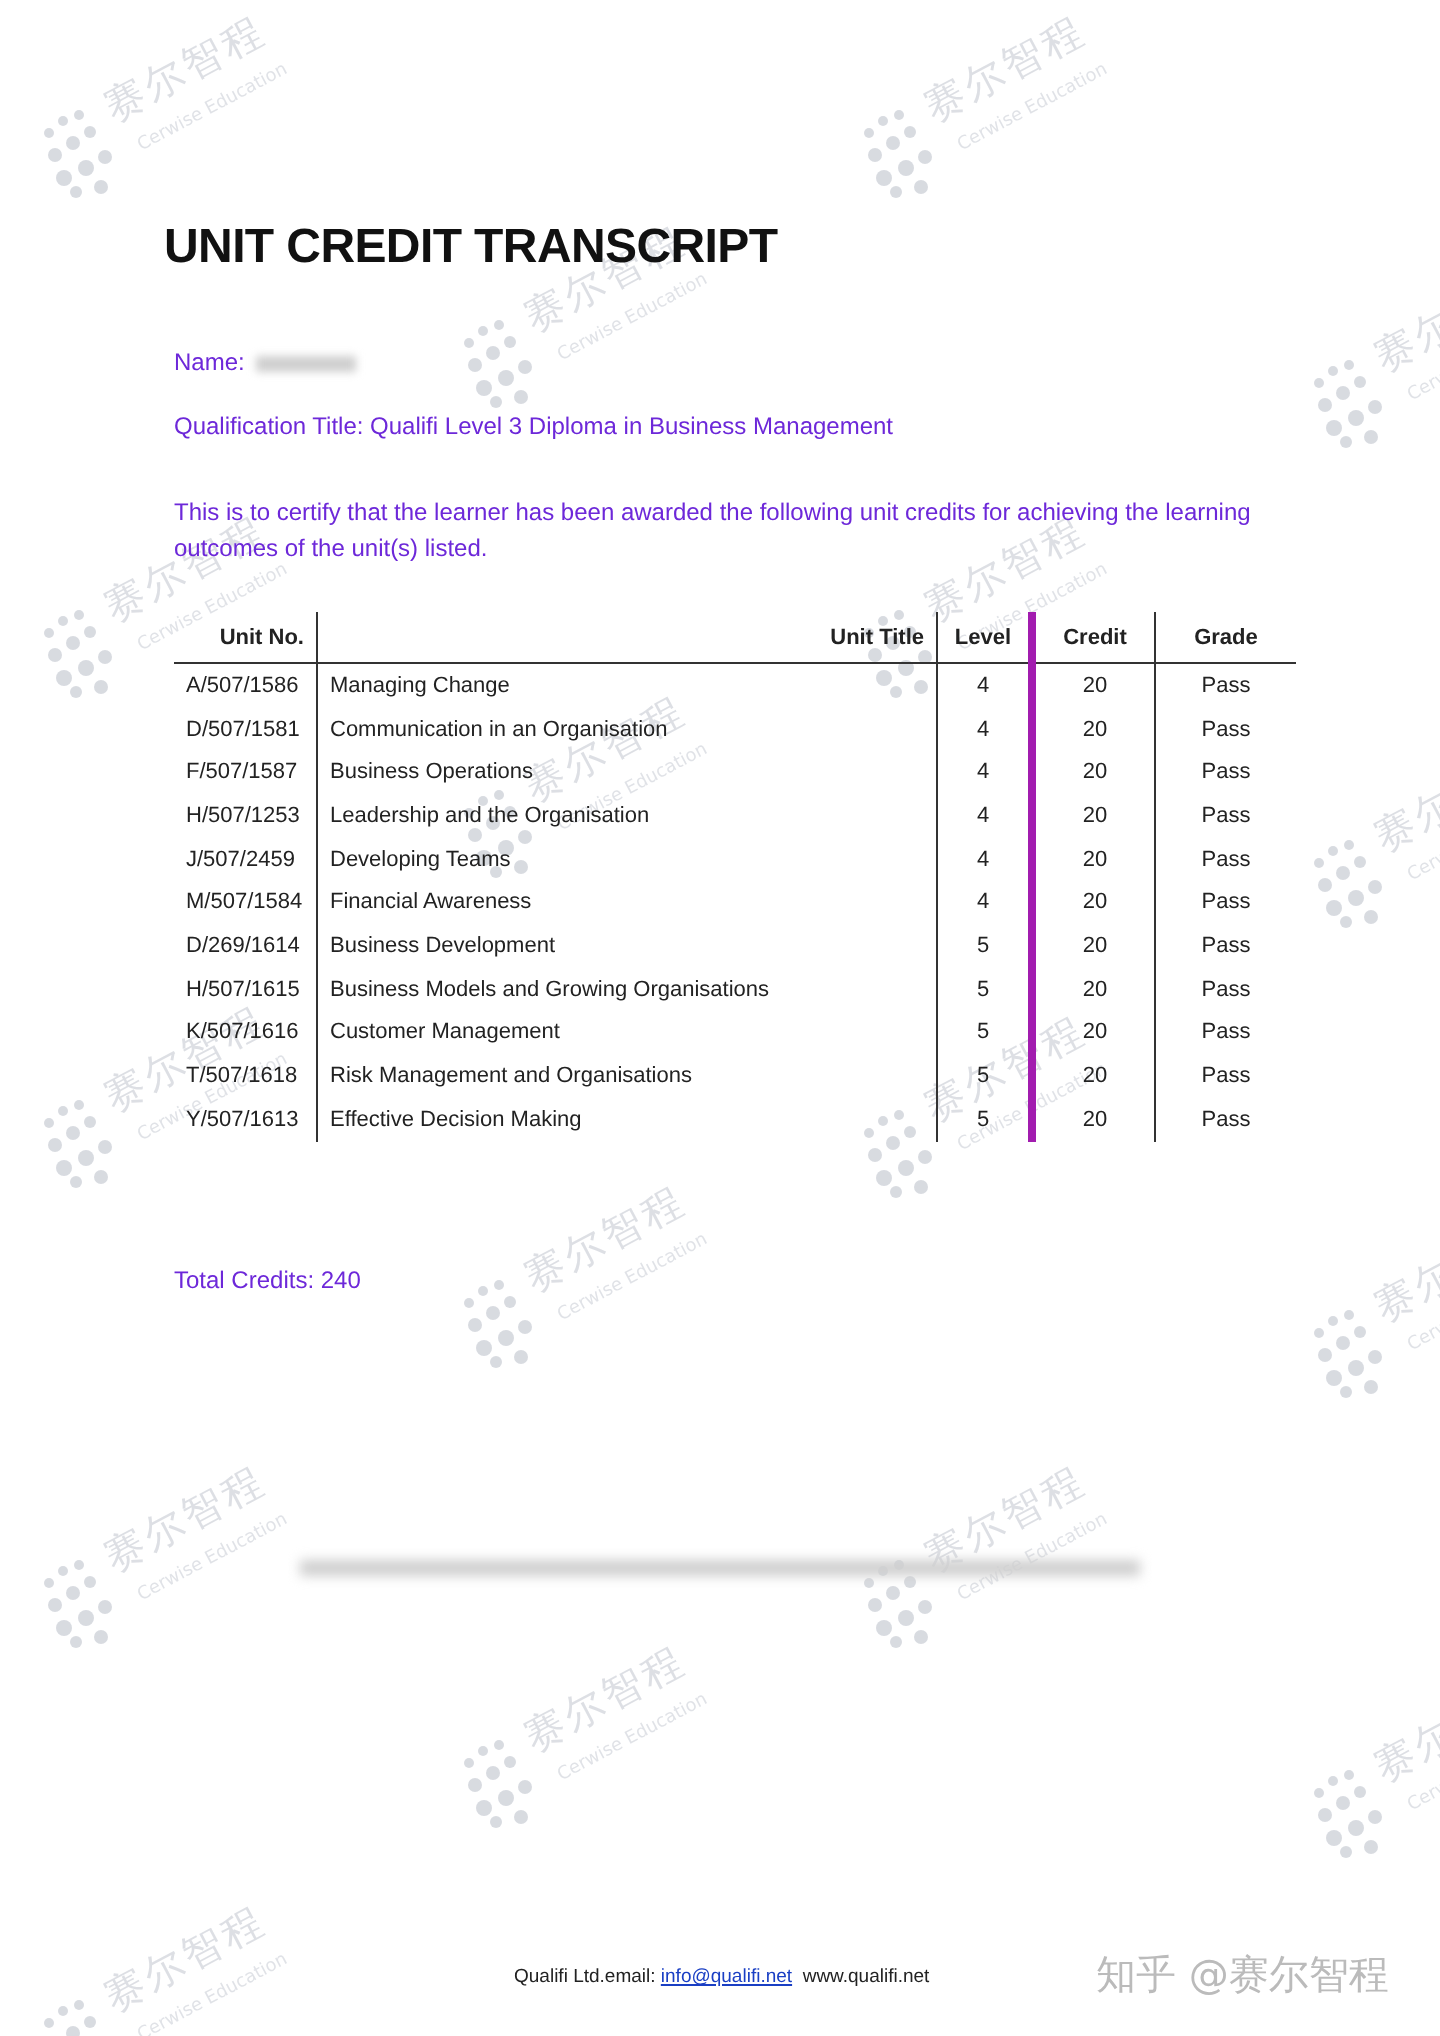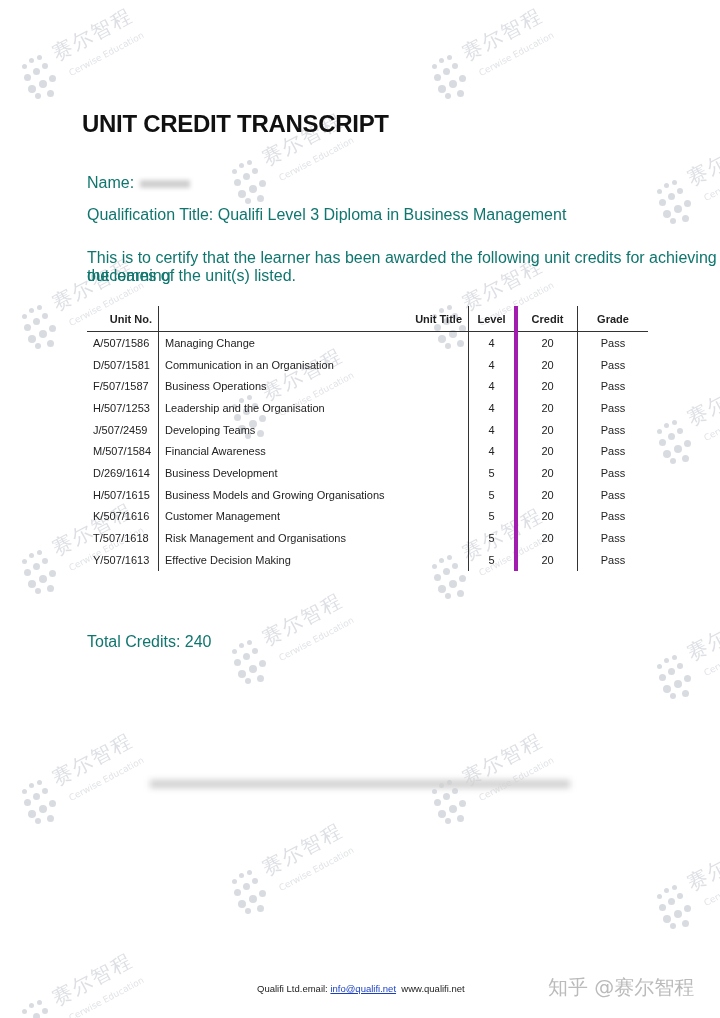--- a/index.html
+++ b/index.html
@@ -5,21 +5,21 @@
   html, body { margin:0; padding:0; }
   body { width:720px; height:1018px; background:#ffffff; position:relative; overflow:hidden;
          font-family:"DejaVu Sans", sans-serif; color:#222; }
   .wm { position:absolute; width:150px; height:70px; pointer-events:none; opacity:0.55; }
   .wm .dots { position:absolute; left:0; top:14px; width:40px; height:44px; }
   .wm .dots i { position:absolute; border-radius:50%; background:#b9bec8; }
   .wm .cn { position:absolute; left:40px; top:0; font-size:20px; color:#c2c6cf; transform:rotate(-28deg); transform-origin:left bottom; letter-spacing:2px; font-family:"DejaVu Sans", sans-serif; }
   .wm .en { position:absolute; left:52px; top:28px; font-size:9px; color:#c8ccd4; transform:rotate(-28deg); transform-origin:left bottom; }
   .title { position:absolute; left:82px; top:110px; font-size:24px; font-weight:bold; letter-spacing:-0.3px; color:#111;
            font-family:"Liberation Sans", sans-serif; }
-  .txt { position:absolute; font-size:16px; color:#0f766e; font-family:"Liberation Sans", sans-serif; }
+  .txt { position:absolute; font-size:12px; color:#6d28d9; font-family:"Liberation Sans", sans-serif; }
   .blur { display:inline-block; width:50px; height:8px; background:#cfcfcf; filter:blur(2px); vertical-align:middle; margin-left:6px; }
   table.units { position:absolute; left:87px; top:306px; border-collapse:collapse; font-family:"Liberation Sans", sans-serif; font-size:11px; color:#222; }
   table.units th { font-weight:bold; text-align:right; height:25px; padding:0 6px; border-bottom:1px solid #333; }
   table.units td { height:21.7px; padding:0 6px; }
   table.units .c1 { width:59px; }
   table.units .c2 { width:297px; border-left:1px solid #333; }
   table.units .c3 { width:33px; border-left:1px solid #333; text-align:center; }
   table.units .c4 { width:47px; border-left:4px solid #a21caf; text-align:center; }
   table.units .c5 { width:58px; border-left:1px solid #333; text-align:center; }
   table.units th.c3, table.units th.c4, table.units th.c5 { text-align:center; }

